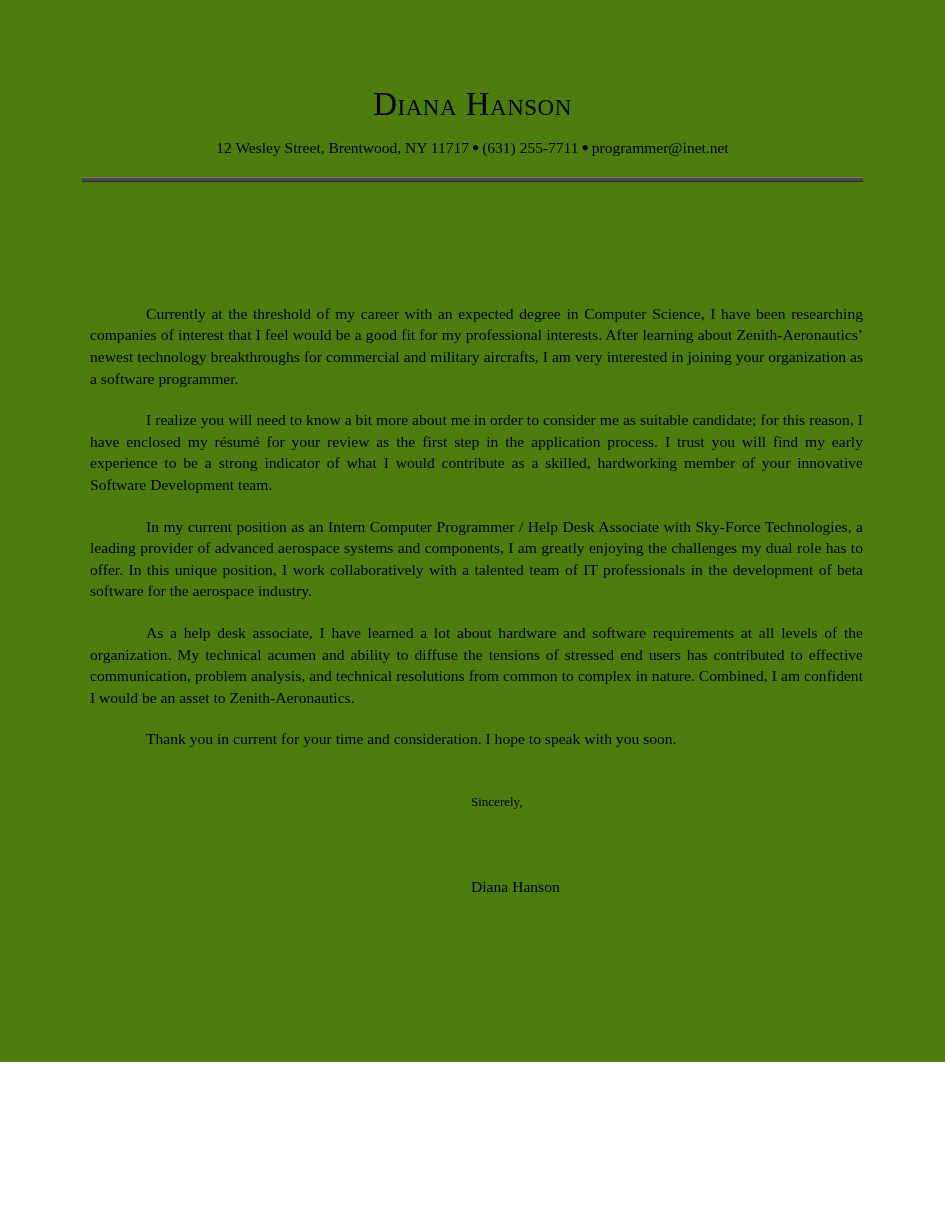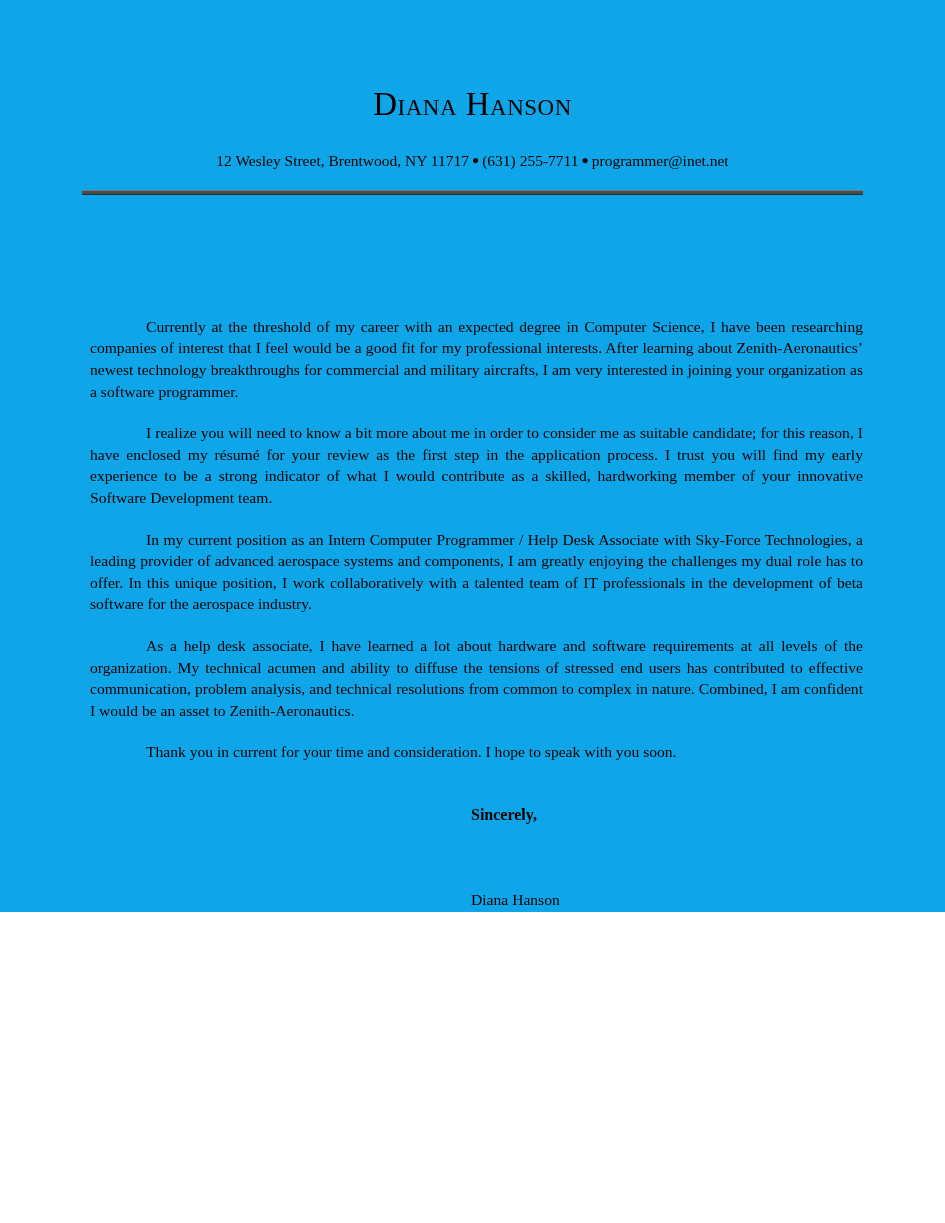--- a/index.html
+++ b/index.html
@@ -7,22 +7,22 @@
     padding: 0;
     background: #ffffff;
   }
   body {
     font-family: "Liberation Serif", "DejaVu Serif", serif;
     color: #000000;
   }
   .page {
     position: relative;
     width: 945px;
-    height: 912px;
-    background: #0ea5e9;
+    height: 1062px;
+    background: #4d7c0f;
     overflow: hidden;
     box-sizing: border-box;
   }
   .content {
     position: absolute;
     left: 82px;
     top: 0;
     width: 781px;
   }
 
@@ -37,21 +37,21 @@
     font-variant: small-caps;
     letter-spacing: 0.5px;
     line-height: 1.1;
     font-weight: normal;
     margin: 0;
     color: #000;
   }
   .contact-line {
     font-size: 15.5px;
     line-height: 1.2;
-    margin: 13px;
+    margin: 0;
     padding-top: 17px;
     color: #000;
   }
   .contact-sep {
     padding: 0 3px;
     font-size: 12px;
     position: relative;
     top: -2px;
   }
 
@@ -83,25 +83,24 @@
     text-align: left;
     margin-bottom: 0;
   }
 
   
   .signature-block {
     padding-left: 389px;
     padding-top: 41px;
   }
   .sign-off {
-    font-size: 16px;
+    font-size: 13px;
     line-height: 21.6px;
     margin: 0;
     color: #000;
-    font-weight: bold;
   }
   .signature-space {
     height: 63px;
   }
   .signature-name {
     font-size: 15.6px;
     line-height: 21.6px;
     margin: 0;
     color: #000;
   }

